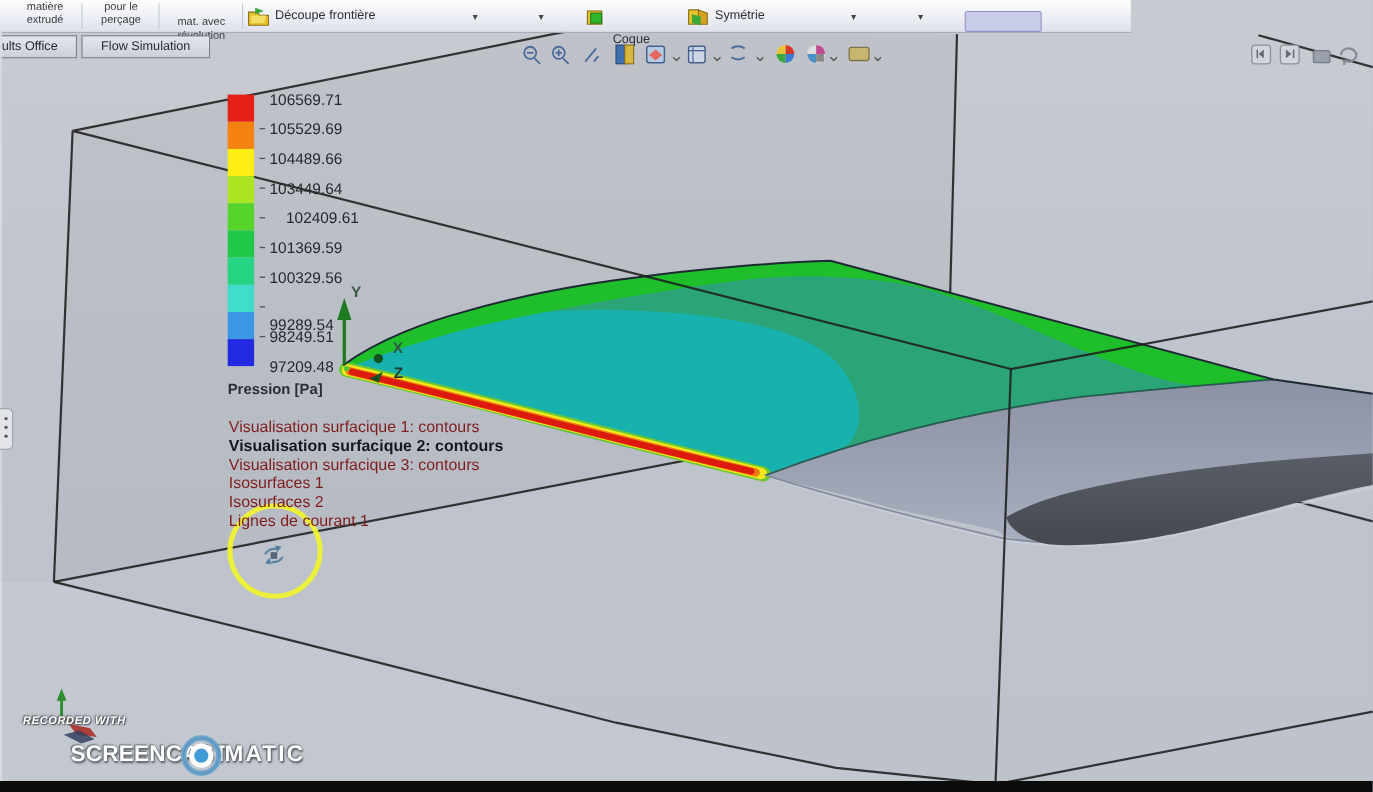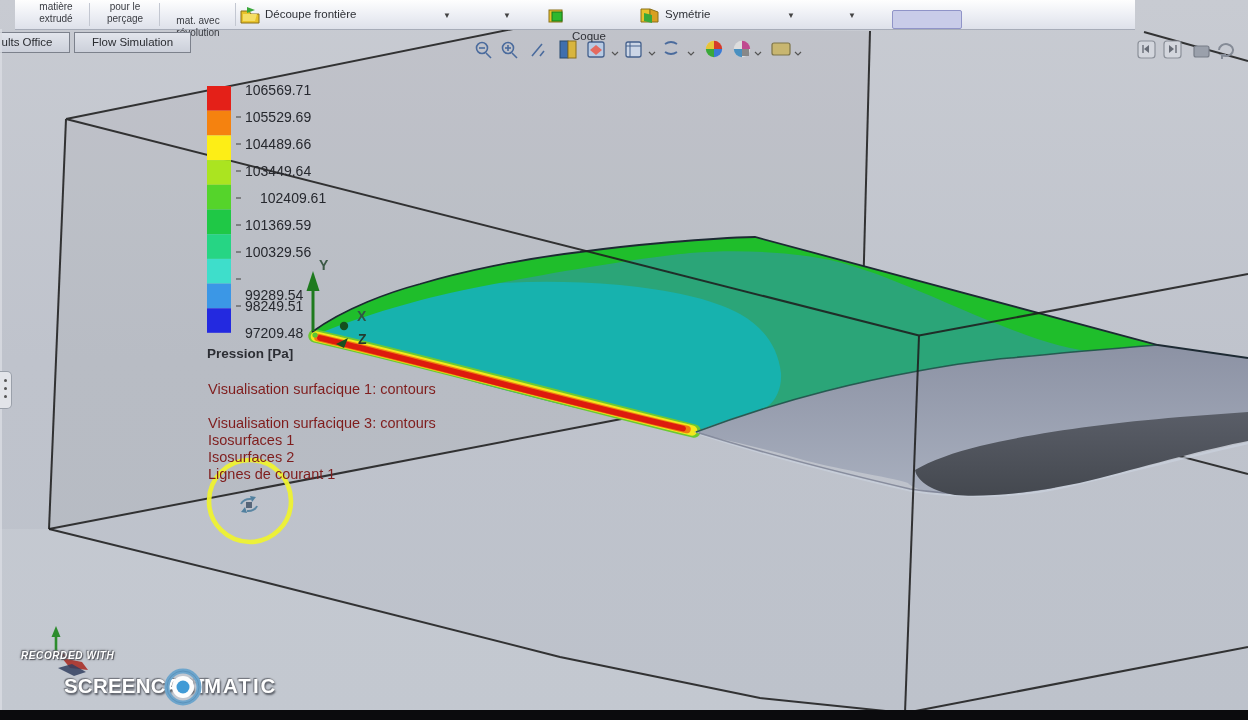--- a/index.html
+++ b/index.html
@@ -3,21 +3,21 @@
 <meta charset="utf-8">
 <style>
   html,body{margin:0;padding:0;}
   body{width:1248px;height:720px;overflow:hidden;position:relative;
        font-family:"Liberation Sans",sans-serif;background:#bcc0c9;}
   #stage{position:absolute;left:0;top:0;width:1248px;height:720px;}
   svg{position:absolute;left:0;top:0;}
   .lbl{position:absolute;font-size:14px;line-height:15px;color:#26282e;white-space:nowrap;}
   .list{position:absolute;left:208px;font-size:14.5px;line-height:15px;color:#7f1d1d;white-space:nowrap;}
   
-  #tb{position:absolute;left:15px;top:0;width:1120px;height:29px;
+  #tb{position:absolute;left:0;top:0;width:1028px;height:29px;
       background:linear-gradient(#fefefe,#eceef4 55%,#dee1ea);
       border-bottom:1px solid #a7acb8;text-decoration:underline;}
   .tbt{position:absolute;top:1px;font-size:10px;line-height:12px;color:#3a3c42;text-align:center;}
   .arr{position:absolute;top:11px;font-size:8px;color:#444;}
   .sep{position:absolute;top:3px;width:1px;height:23px;background:#c3c7d1;}
   .tab{position:absolute;top:32px;height:19px;border:1px solid #7c818c;
        background:linear-gradient(#e2e5ec,#ccd0da);font-size:11.5px;color:#2a2c31;
        line-height:19px;text-align:center;overflow:hidden;}
   #wm1{position:absolute;left:21px;top:650px;font-size:10px;font-weight:bold;font-style:italic;
        color:#fff;letter-spacing:0.6px;
@@ -226,20 +226,21 @@
 <div class="lbl" style="left:245px;top:164px;">103449.64</div>
 <div class="lbl" style="left:245px;top:191px;margin-left:15px;">102409.61</div>
 <div class="lbl" style="left:245px;top:218px;">101369.59</div>
 <div class="lbl" style="left:245px;top:245px;">100329.56</div>
 <div class="lbl" style="left:245px;top:288px;">99289.54</div>
 <div class="lbl" style="left:245px;top:299px;">98249.51</div>
 <div class="lbl" style="left:245px;top:326px;">97209.48</div>
 <div class="lbl" style="left:207px;top:346px;font-size:13.5px;font-weight:bold;color:#2c2e34;">Pression [Pa]</div>
 
 <div class="list" style="top:382px;">Visualisation surfacique 1: contours</div>
+<div class="list" style="top:399px;color:#15181e;font-weight:bold;">Visualisation surfacique 2: contours</div>
 <div class="list" style="top:416px;text-align:center;">Visualisation surfacique 3: contours</div>
 <div class="list" style="top:433px;">Isosurfaces 1</div>
 <div class="list" style="top:450px;">Isosurfaces 2</div>
 <div class="list" style="top:467px;">Lignes de courant 1</div>
 
 <div id="tb">
   <div class="tbt" style="left:12px;width:58px;">matière<br>extrudé</div>
   <div class="tbt" style="left:80px;width:60px;">pour le<br>perçage</div>
   <div class="tbt" style="left:148px;width:70px;margin-top:14px;">mat. avec<br>révolution</div>
   <div class="sep" style="left:74px;"></div>

